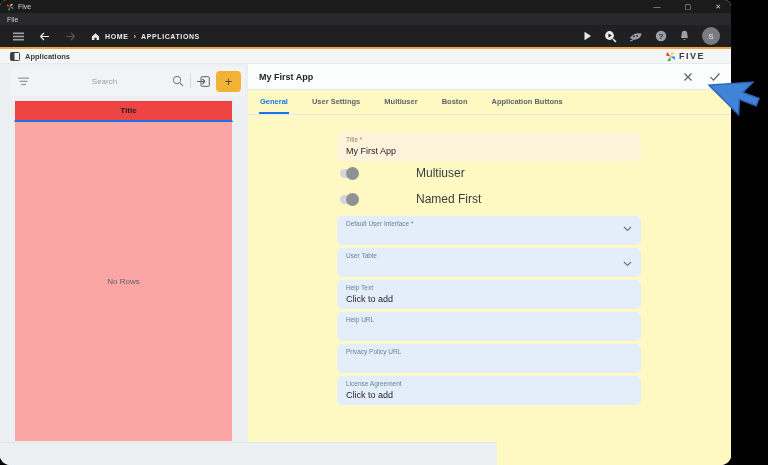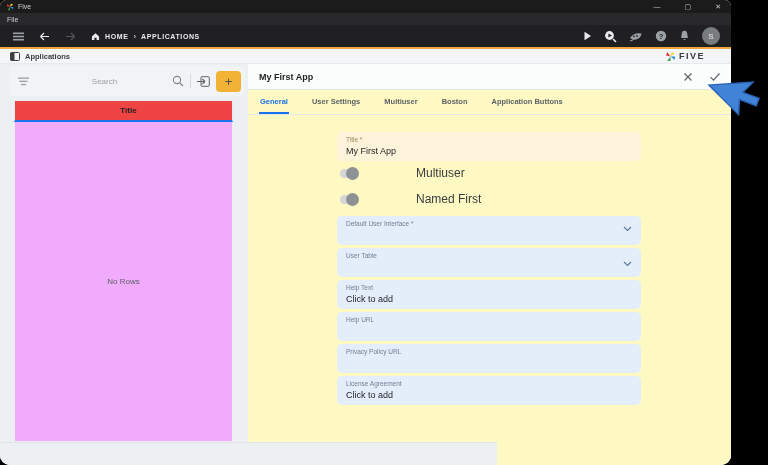--- a/index.html
+++ b/index.html
@@ -39,21 +39,21 @@
   
   .main{flex:1;display:flex;background:#edf0f2;position:relative;}
   .left-col{width:248px;flex:none;padding:2px 3px 0 10px;box-sizing:border-box;display:flex;flex-direction:column;text-align:center;}
   .search-row{height:30px;background:#f1f3f4;border-radius:2px;display:flex;align-items:center;flex:none;}
   .search-ph{margin-left:7px;font-size:8px;color:#9aa0a6;flex:1;}
   .v-div{width:1px;height:14px;background:#d7dadc;margin:0 6px;}
   .add-btn{width:25px;height:21px;background:#f2b236;border-radius:4px;margin:0 4px 0 6px;
     display:flex;align-items:center;justify-content:center;font-size:13px;color:#4d4d4d;cursor:default;}
   .col-header{margin:4px 12px 0 4px;background:#ef4444;border:1px solid #e9ecee;border-bottom:2px solid #1a73e8;
     height:22px;line-height:20px;padding-left:10px;font-size:8px;font-weight:bold;color:#1f2023;box-sizing:border-box;}
-  .list-body{margin:0 12px 23px 4px;background:#f0abfc;border:1px solid #eceef0;border-top:none;flex:1;
+  .list-body{margin:0 12px 23px 4px;background:#fca5a5;border:1px solid #eceef0;border-top:none;flex:1;
     display:flex;align-items:center;justify-content:center;}
   .no-rows{font-size:8px;color:#5f6368;}
   .left-footer{position:absolute;left:0;top:378px;width:497px;height:23px;background:#edf0f2;
     border-top:1px solid #e2e5e7;box-sizing:border-box;z-index:2;}
   
   .right-col{flex:1;background:#fef9c3;display:flex;flex-direction:column;z-index:1;}
   .dheader{height:26px;background:#fbfcfc;border-bottom:1px solid #e5e8ea;box-sizing:border-box;
     display:flex;align-items:center;padding:0 10px 0 11px;flex:none;}
   .dtitle{font-size:9px;font-weight:bold;color:#1f2023;}
   .dh-actions{margin-left:auto;display:flex;align-items:center;gap:16px;}

